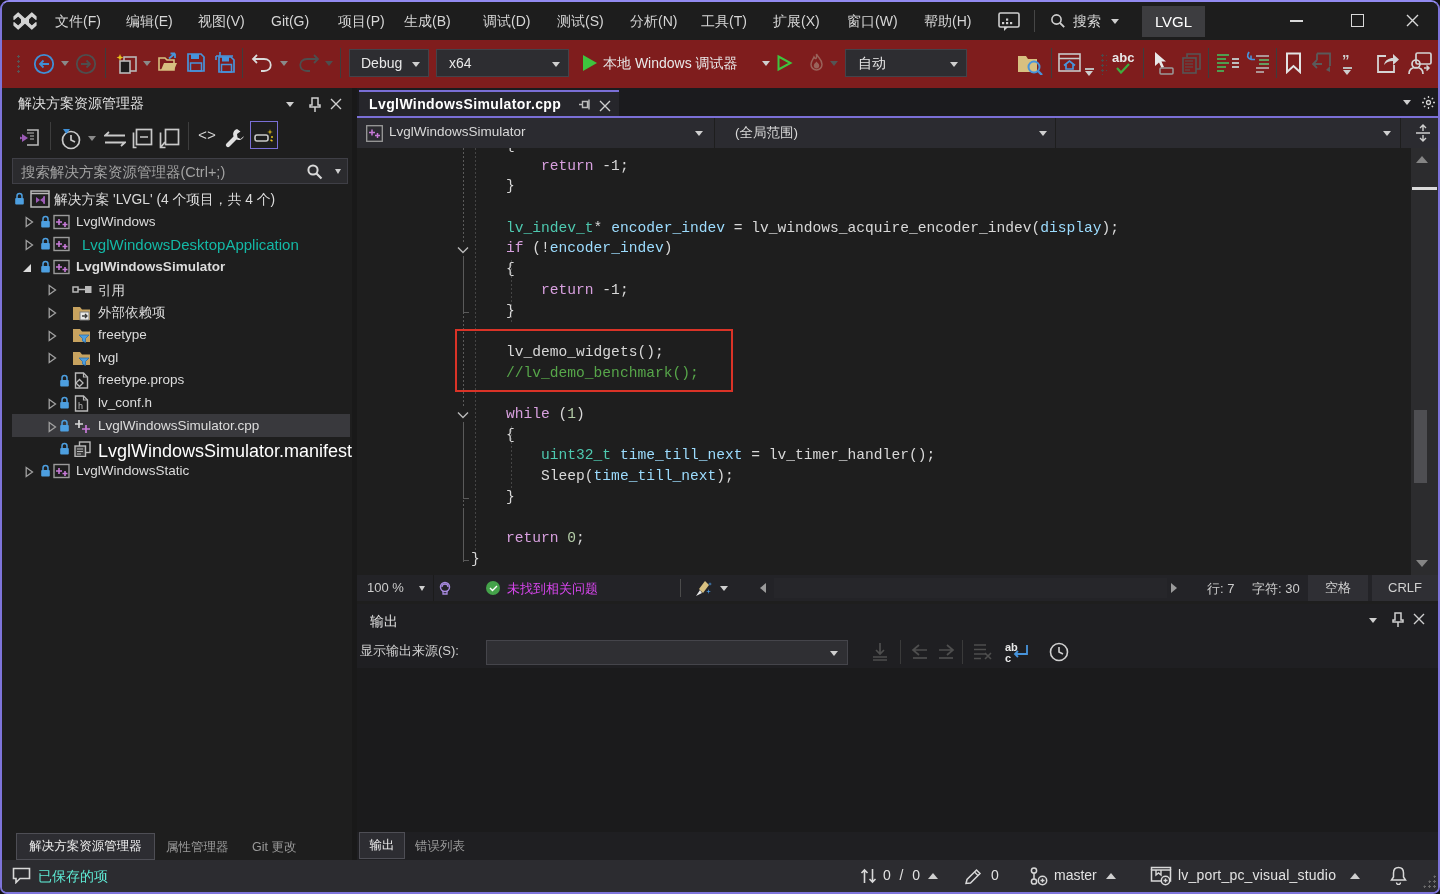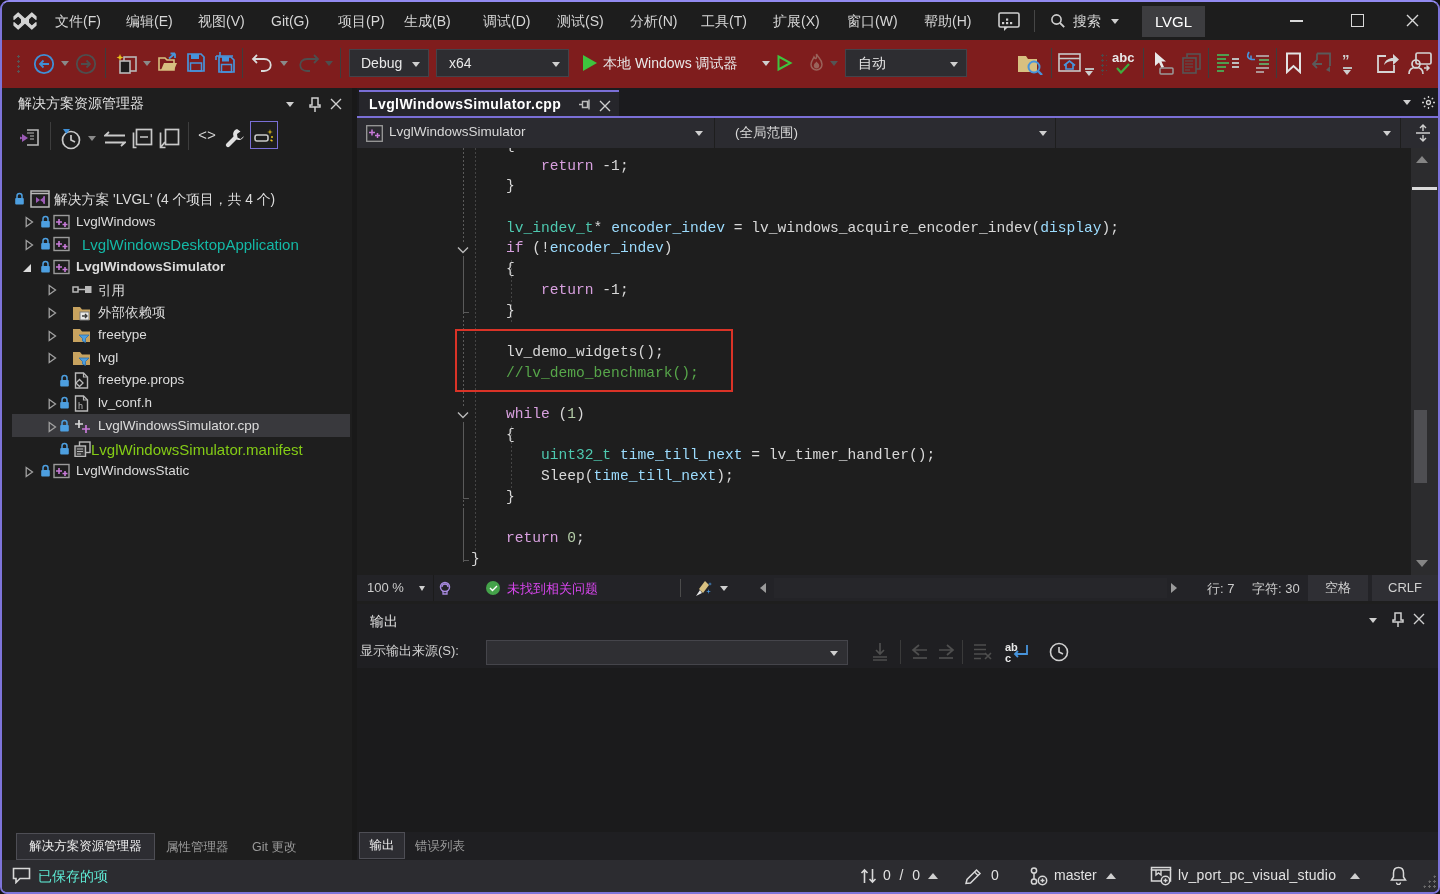--- a/index.html
+++ b/index.html
@@ -229,20 +229,28 @@
   <svg class="a" style="left:222px;top:39px" width="22" height="22" viewBox="0 0 22 22">
     <path d="M13 2 A5.5 5.5 0 0 0 9.5 9.5 L2.5 16.5 A2.1 2.1 0 0 0 5.5 19.5 L12.5 12.5 A5.5 5.5 0 0 0 20 9 L16.5 12 L13.5 10.5 L13 7 L16.5 4.5 Z" fill="#e0e0e0"></path>
   </svg>
   <div class="a" style="left:248px;top:33px;width:28px;height:28px;border:1px solid #7a6fd6;box-sizing:border-box">
     <svg style="position:absolute;left:3px;top:5px" width="20" height="17" viewBox="0 0 20 17">
       <rect x="1" y="8" width="13" height="6" rx="2" fill="none" stroke="#c9c9c9" stroke-width="1.6"></rect>
       <path d="M16 2 L16.6 4.4 L19 5 L16.6 5.6 L16 8 L15.4 5.6 L13 5 L15.4 4.4 Z" fill="#e5c11c"></path>
       <path d="M17 10 L19 10 M16.5 13 L18.5 14" stroke="#e5c11c" stroke-width="1.4"></path>
     </svg>
   </div>
+  <div class="a" style="left:10px;top:70px;width:336px;height:26px;background:#2b2b2e;border:1px solid #3f3f46;box-sizing:border-box">
+    <span style="position:absolute;left:8px;top:4px;color:#a2a2a2;font-size:14.5px;white-space:nowrap">搜索解决方案资源管理器(Ctrl+;)</span>
+    <svg style="position:absolute;right:24px;top:4px" width="17" height="17" viewBox="0 0 17 17">
+          <circle cx="7" cy="7" r="4.6" fill="none" stroke="#d8d8d8" stroke-width="2"></circle>
+          <path d="M10.5 10.5 L15.5 15.5" stroke="#d8d8d8" stroke-width="2.2"></path>
+        </svg>
+    <div class="caret" style="position:absolute;right:6px;top:10px;border-left-width:3.5px;border-right-width:3.5px"></div>
+  </div>
   <div id="tree" class="a" style="left:0;top:100px;width:352px;height:400px">
         <svg class="a" style="left:12px;top:4.0px" width="11" height="14" viewBox="0 0 11 14">
           <path d="M3 6 L3 4 A2.5 2.5 0 0 1 8 4 L8 6" fill="none" stroke="#4d9fe0" stroke-width="1.5"></path>
           <rect x="1.2" y="6" width="8.6" height="6.5" rx="1" fill="#4d9fe0"></rect>
         </svg>
 <svg class="a" style="left:28px;top:2.0px" width="20" height="18" viewBox="0 0 20 18">
 <path d="M1 3.5 L19 3.5 M1 1 L19 1 L19 17 L1 17 Z" fill="none" stroke="#b9b9b9" stroke-width="1.5"></path>
 <path d="M6 7 L10 10 L6 13 Z M14 7 L10 10 L14 13 Z" fill="#9b5bb6"></path>
           <path d="M13 6.5 L15 6 L15 14 L13 13.5" fill="#9b5bb6"></path>
         </svg>
@@ -370,21 +378,21 @@
 <div class="a" style="left:74px;top:25.5px;color:#dcdcdc;font-size:13.5px;white-space:nowrap">LvglWindows</div>
 <div class="a" style="left:80px;top:48.2px;color:#14b8a6;font-size:15px;white-space:nowrap">LvglWindowsDesktopApplication</div>
 <div class="a" style="left:74px;top:70.9px;color:#dcdcdc;font-size:13.5px;white-space:nowrap;font-weight:bold">LvglWindowsSimulator</div>
 <div class="a" style="left:96px;top:93.6px;color:#dcdcdc;font-size:13.5px;white-space:nowrap">引用</div>
 <div class="a" style="left:96px;top:116.3px;color:#dcdcdc;font-size:13.5px;white-space:nowrap">外部依赖项</div>
 <div class="a" style="left:96px;top:139.0px;color:#dcdcdc;font-size:13.5px;white-space:nowrap">freetype</div>
 <div class="a" style="left:96px;top:161.7px;color:#dcdcdc;font-size:13.5px;white-space:nowrap">lvgl</div>
 <div class="a" style="left:96px;top:184.4px;color:#dcdcdc;font-size:13.5px;white-space:nowrap">freetype.props</div>
 <div class="a" style="left:96px;top:207.1px;color:#dcdcdc;font-size:13.5px;white-space:nowrap">lv_conf.h</div>
 <div class="a" style="left:96px;top:229.8px;color:#dcdcdc;font-size:13.5px;white-space:nowrap">LvglWindowsSimulator.cpp</div>
-<div class="a" style="left:89px;top:252.5px;color:#84cc16;font-size:15px;white-space:nowrap">LvglWindowsSimulator.manifest</div>
+<div class="a" style="left:96px;top:252.5px;color:#ffffff;font-size:18px;white-space:nowrap">LvglWindowsSimulator.manifest</div>
 <div class="a" style="left:74px;top:275.2px;color:#dcdcdc;font-size:13.5px;white-space:nowrap">LvglWindowsStatic</div>
       </div>
   <div class="a" style="left:14px;top:745px;width:139px;height:27px;background:#2d2d32;border:1px solid #4e4e55;box-sizing:border-box;color:#f0f0f0;font-size:12.5px;text-align:center;line-height:25px;white-space:nowrap">解决方案资源管理器</div>
   <div class="a" style="left:164px;top:751px;color:#9a9a9a;font-size:12.5px;white-space:nowrap">属性管理器</div>
   <div class="a" style="left:250px;top:751px;color:#9a9a9a;font-size:12.5px;white-space:nowrap">Git 更改</div>
 </div>
 <div class="a" style="left:350px;top:86px;width:5px;height:772px;background:#191919"></div>
 <div class="a" id="editor" style="left:355px;top:86px;width:1081px;height:513px;background:#1e1e1e">
   <div class="a" style="left:0;top:0;width:1081px;height:28px;background:#1b1b1e"></div>
   <div class="a" style="left:2px;top:2px;width:260px;height:26px;background:#26262b;border-top:2px solid #7a6fd6;box-sizing:border-box">

